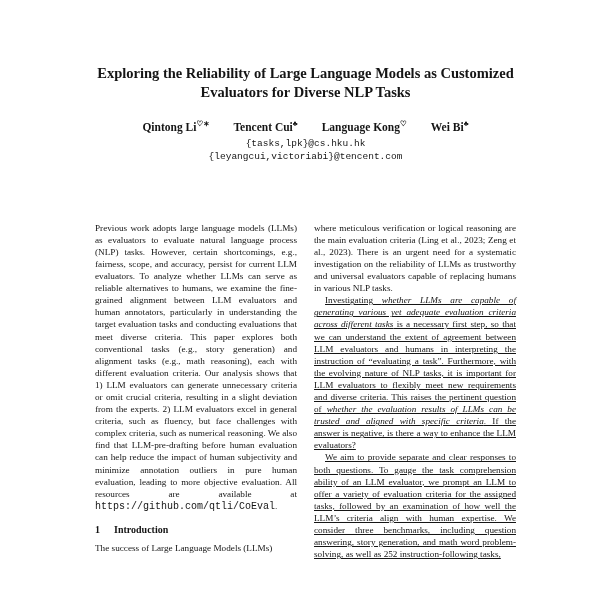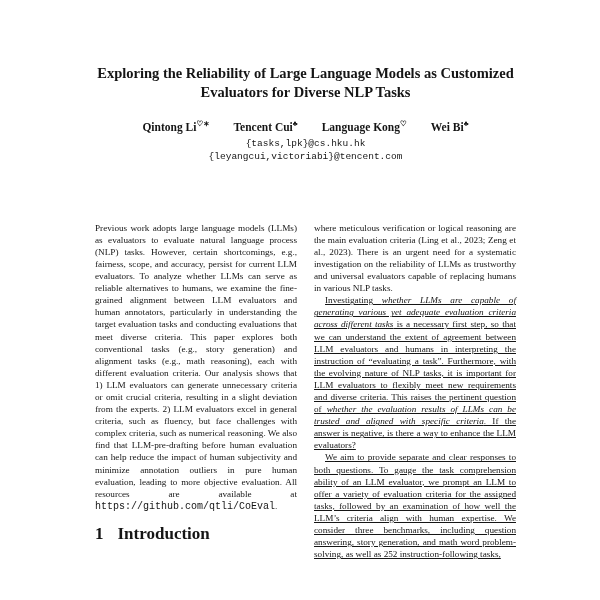--- a/index.html
+++ b/index.html
@@ -63,21 +63,21 @@
   }
   .para {
     font-size: 9.2px;
     line-height: 12.1px;
     text-align: justify;
     margin: 0;
   }
   .para.indent { text-indent: 11px; text-decoration: underline; }
   .section-heading {
     font-weight: bold;
-    font-size: 17px;
+    font-size: 10px;
     margin: 11px 0 7px 0;
   }
   .sec-num { margin-right: 14px; }
   .mono {
     font-family: "Liberation Mono", monospace;
     font-size: 10px;
   }
 </style>
 </head>
 <body>
@@ -99,20 +99,23 @@
     <div class="email">{leyangcui,victoriabi}@tencent.com</div>
   </div>
 
   <div class="columns">
 
     <div class="col">
       <div>
           <p class="para"><span>Previous work adopts large language models (LLMs) as evaluators to evaluate natural language process (NLP) tasks. However, certain shortcomings, e.g., fairness, scope, and accuracy, persist for current LLM evaluators. To analyze whether LLMs can serve as reliable alternatives to humans, we examine the fine-grained alignment between LLM evaluators and human annotators, particularly in understanding the target evaluation tasks and conducting evaluations that meet diverse criteria. This paper explores both conventional tasks (e.g., story generation) and alignment tasks (e.g., math reasoning), each with different evaluation criteria. Our analysis shows that 1) LLM evaluators can generate unnecessary criteria or omit crucial criteria, resulting in a slight deviation from the experts. 2) LLM evaluators excel in general criteria, such as fluency, but face challenges with complex criteria, such as numerical reasoning. We also find that LLM-pre-drafting before human evaluation can help reduce the impact of human subjectivity and minimize annotation outliers in pure human evaluation, leading to more objective evaluation. All resources are available at </span><span class="mono">https://github.com/qtli/CoEval</span><span>.</span></p>
         </div>
       <h2 class="section-heading"><span class="sec-num">1</span><span>Introduction</span></h2>
+      <div>
+          <p class="para"><span>The success of Large Language Models (LLMs)</span></p>
+        </div>
     </div>
 
     <div class="col">
       <div>
           <p class="para"><span>where meticulous verification or logical reasoning are the main evaluation criteria (Ling et al., 2023; Zeng et al., 2023). There is an urgent need for a systematic investigation on the reliability of LLMs as trustworthy and universal evaluators capable of replacing humans in various NLP tasks.</span></p>
           <p class="para indent"><span>Investigating </span><span style="font-style: italic;">whether LLMs are capable of generating various yet adequate evaluation criteria across different tasks</span><span> is a necessary first step, so that we can understand the extent of agreement between LLM evaluators and humans in interpreting the instruction of “evaluating a task”. Furthermore, with the evolving nature of NLP tasks, it is important for LLM evaluators to flexibly meet new requirements and diverse criteria. This raises the pertinent question of </span><span style="font-style: italic;">whether the evaluation results of LLMs can be trusted and aligned with specific criteria</span><span>. If the answer is negative, is there a way to enhance the LLM evaluators?</span></p>
           <p class="para indent"><span>We aim to provide separate and clear responses to both questions. To gauge the task comprehension ability of an LLM evaluator, we prompt an LLM to offer a variety of evaluation criteria for the assigned tasks, followed by an examination of how well the LLM’s criteria align with human expertise. We consider three benchmarks, including question answering, story generation, and math word problem-solving, as well as 252 instruction-following tasks,</span></p>
         </div>
     </div>
 

